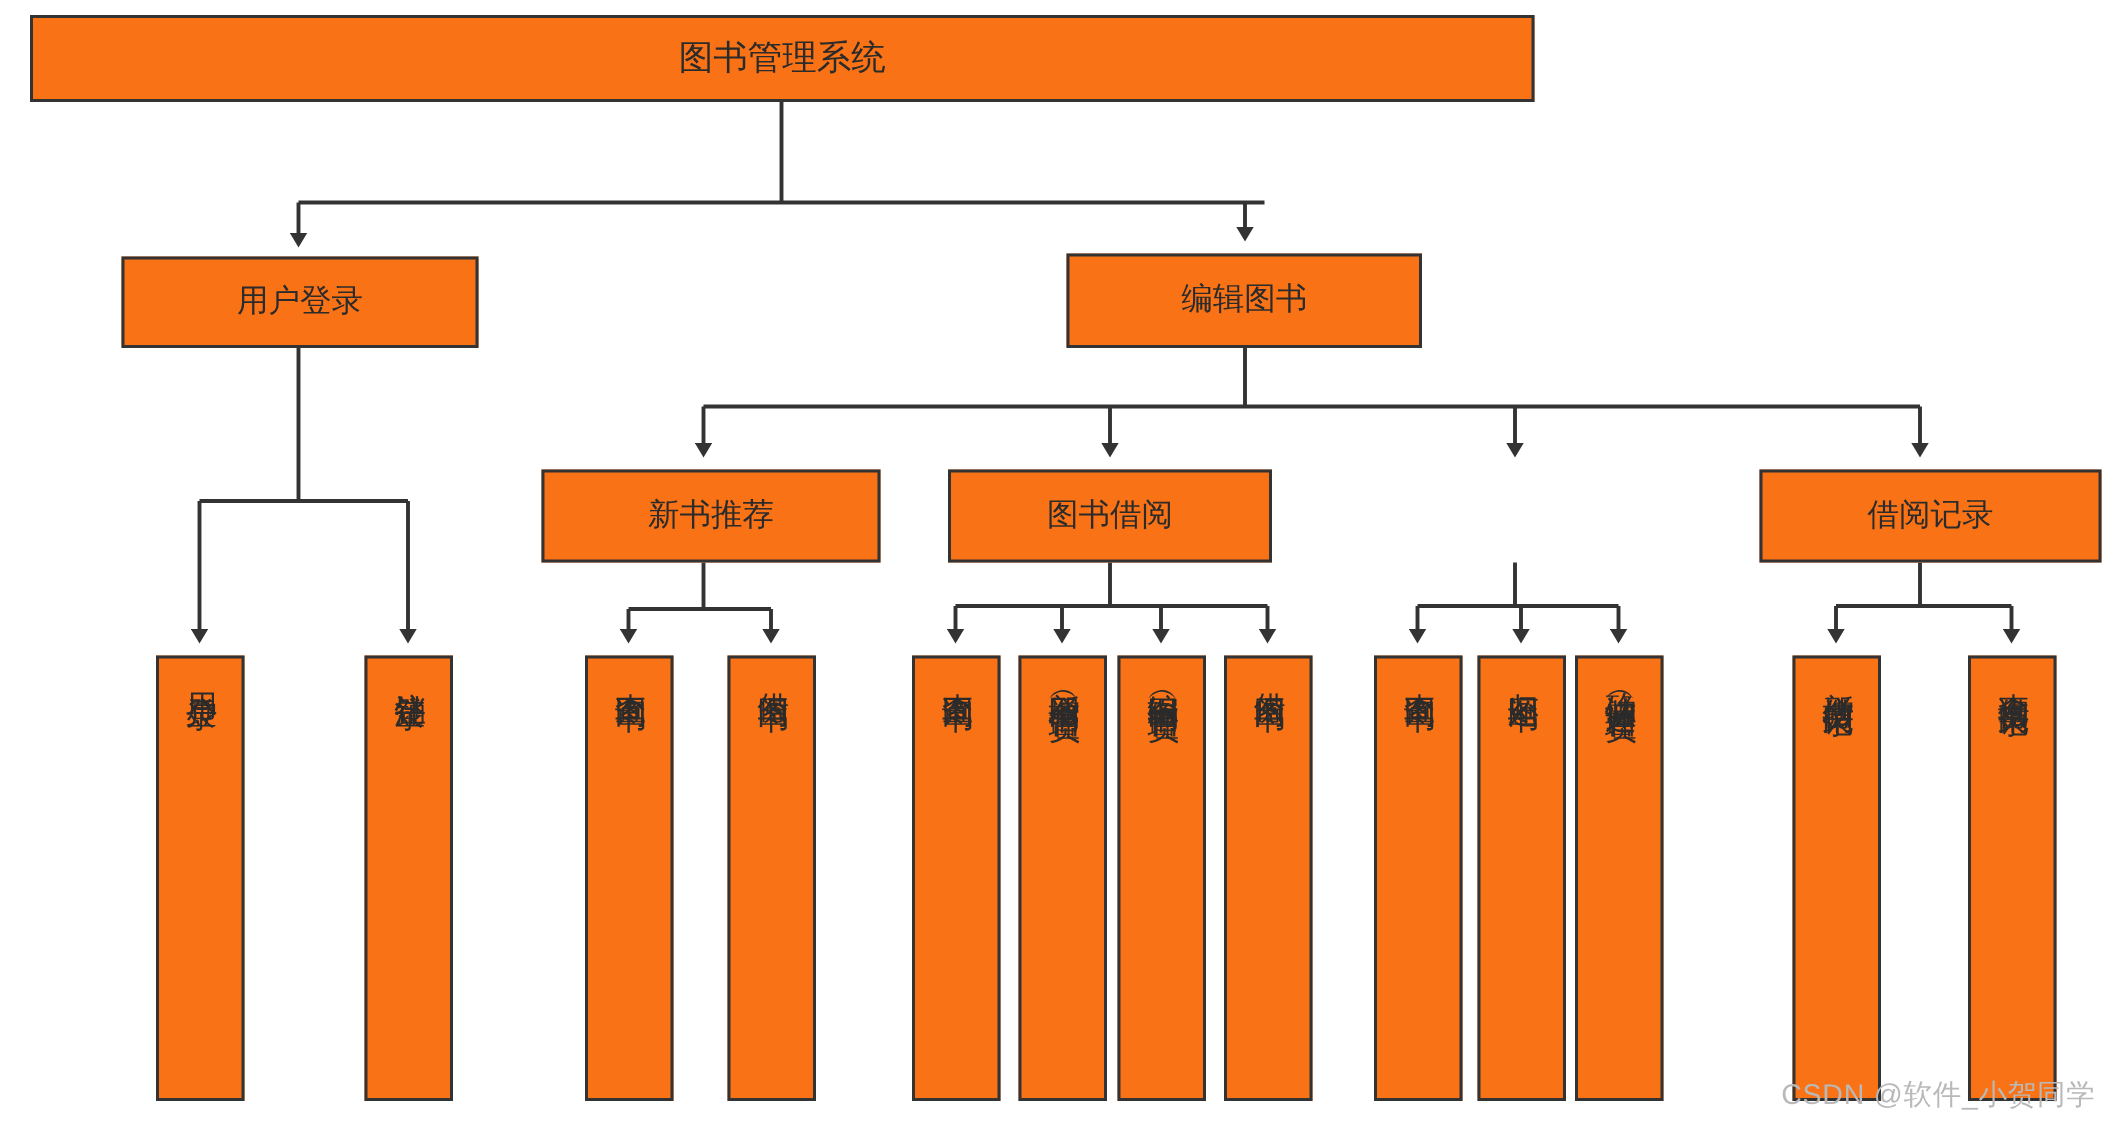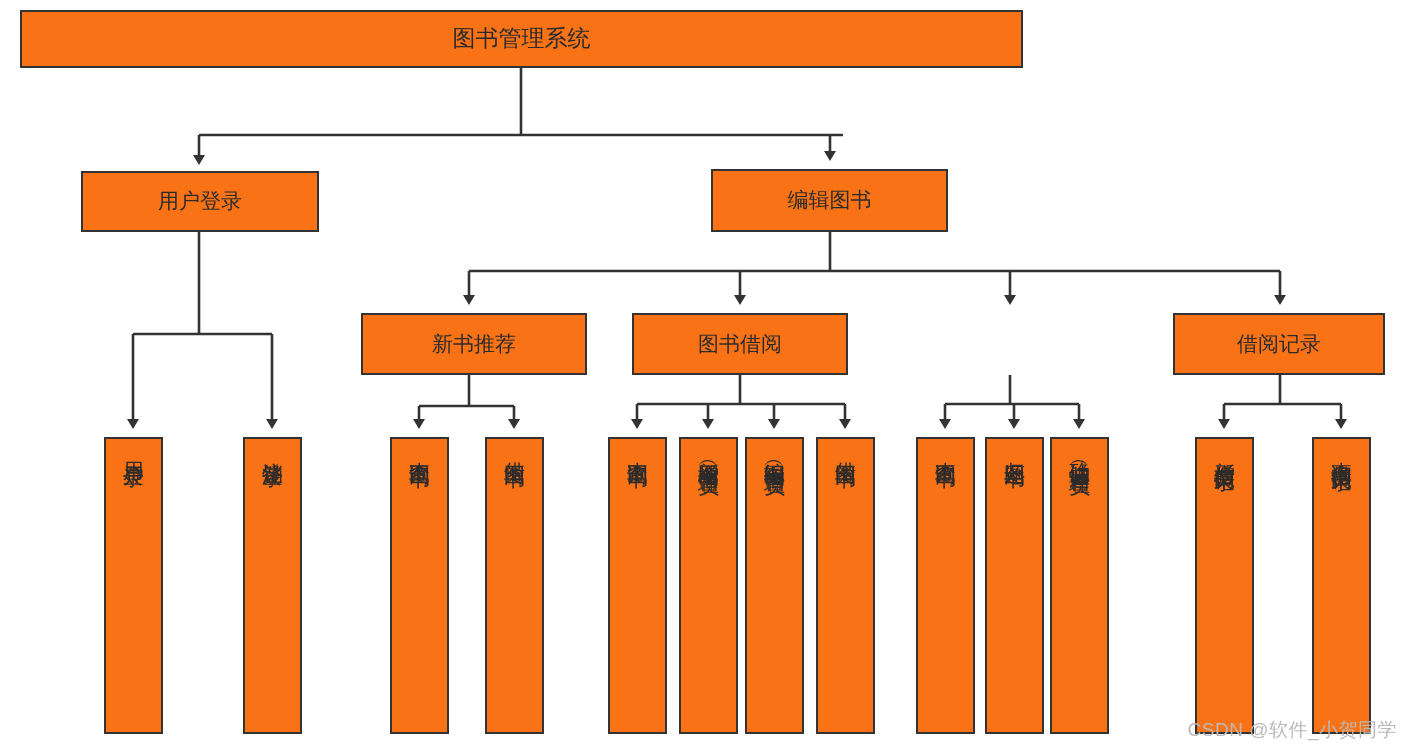--- a/index.html
+++ b/index.html
@@ -138,21 +138,21 @@
   <div class="node lvl1" style="left:711px; top:169px; width:237px; height:63px;">
     <span class="lbl">编辑图书</span>
   </div>
 
   <div class="node lvl2" style="left:361px; top:313px; width:226px; height:62px;">
     <span class="lbl">新书推荐</span>
   </div>
   <div class="node lvl2" style="left:632px; top:313px; width:216px; height:62px;">
     <span class="lbl">图书借阅</span>
   </div>
-  <div class="node lvl2" style="left:1173px; top:313px; width:212px; height:62px;">
+  <div class="node lvl2" style="left:1173px; top:313px; width:228px; height:62px;">
     <span class="lbl">借阅记录</span>
   </div>
 
   <div class="node leaf" style="left:104px; top:437px; width:59px; height:297px;">
     <span class="lbl">用户登录</span>
   </div>
   <div class="node leaf" style="left:243px; top:437px; width:59px; height:297px;">
     <span class="lbl">注销登录</span>
   </div>
 

